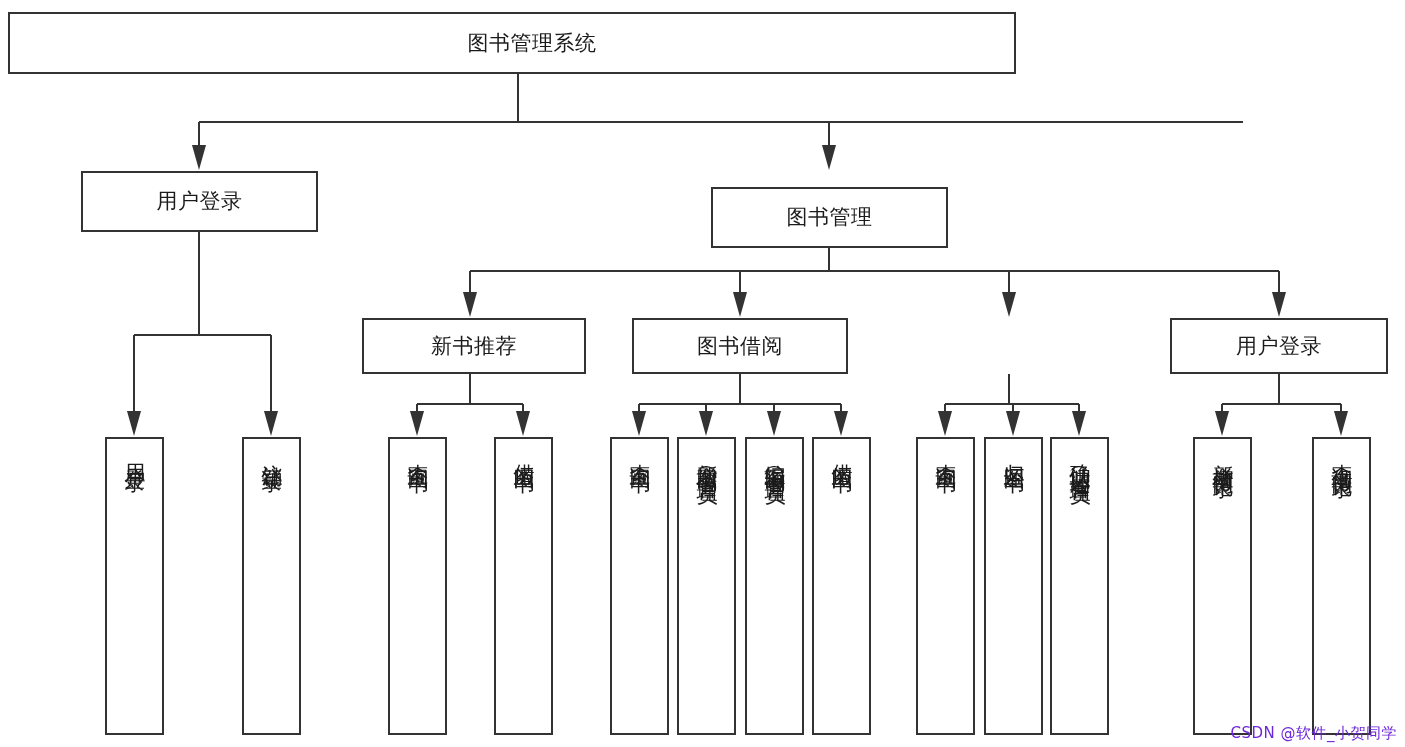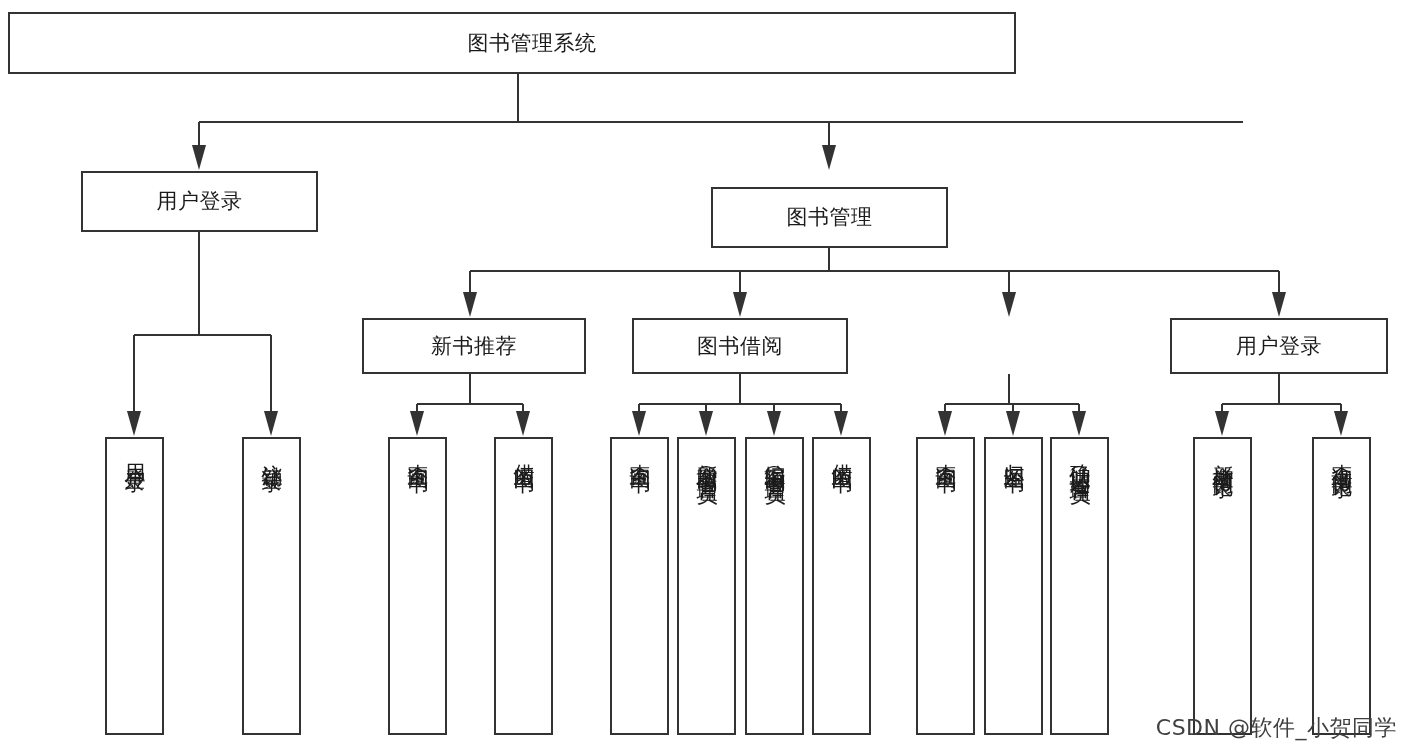--- a/index.html
+++ b/index.html
@@ -53,22 +53,22 @@
     text-orientation: upright;
     letter-spacing: 3px;
     font-size: 21px;
     line-height: 1;
     white-space: nowrap;
   }
   #watermark {
     position: absolute;
     right: 8px;
     bottom: 4px;
-    color: #404040;
-    font-size: 22px;
+    color: #6d28d9;
+    font-size: 15px;
     letter-spacing: 0.5px;
     z-index: 3;
     white-space: nowrap;
   }
 </style>
 </head>
 <body>
 
 <div id="diagram-root">
 

